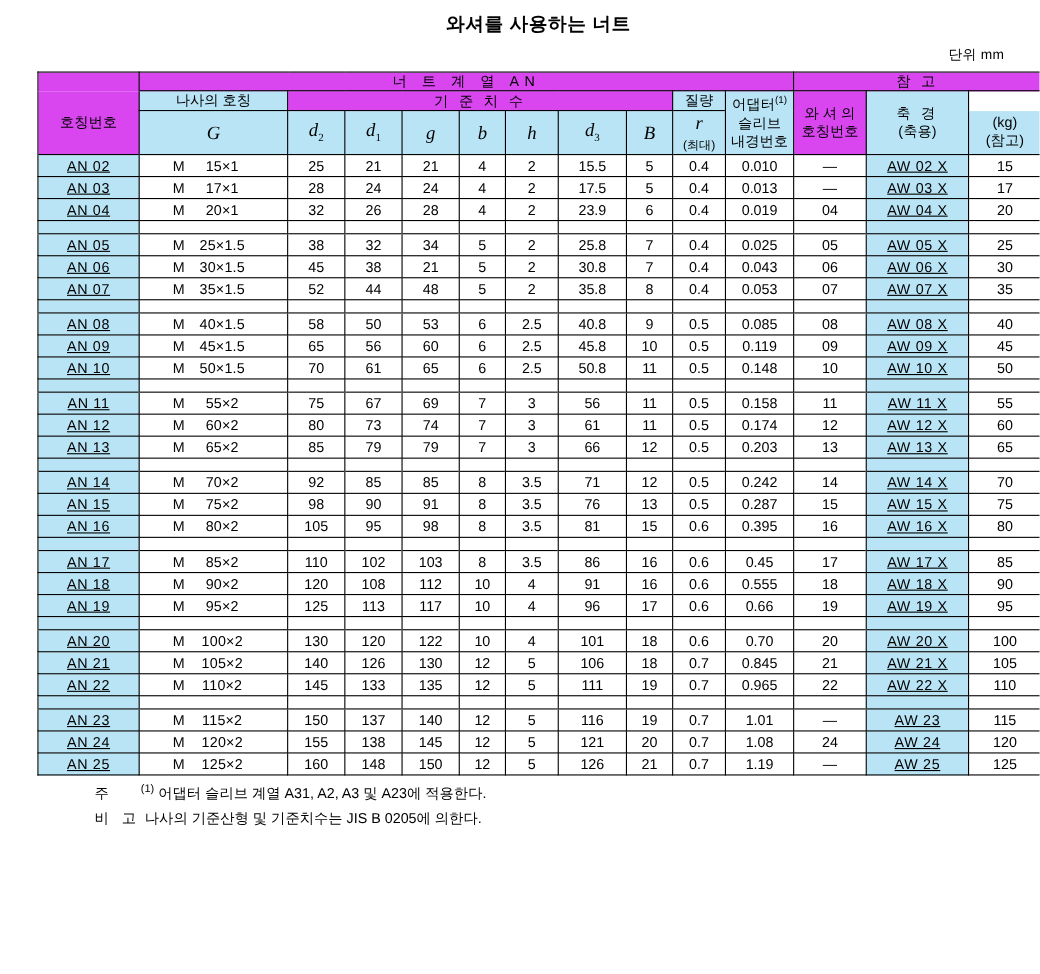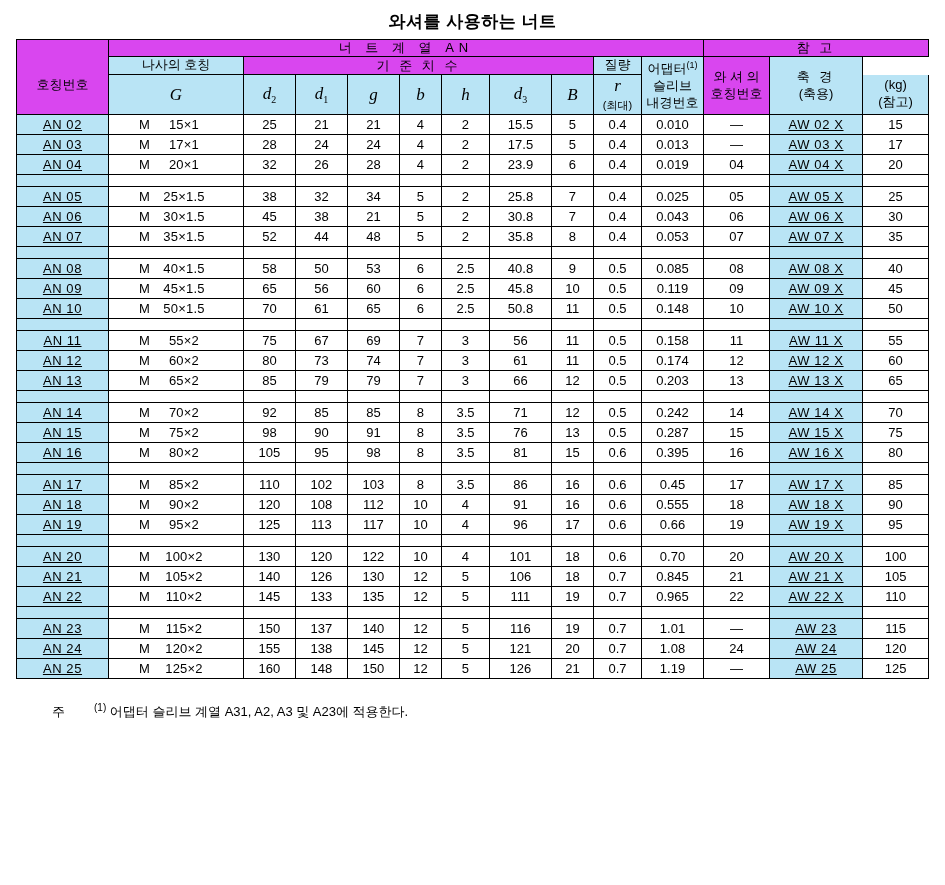--- a/index.html
+++ b/index.html
@@ -13,20 +13,21 @@
     font-family: "Liberation Sans", sans-serif;
     color: #000000;
     position: relative;
     overflow: hidden;
   }
   .page {
     width: 945px;
     height: 885px;
     position: relative;
     box-sizing: border-box;
+    padding-left: 34px;
   }
   .title {
     text-align: center;
     font-size: 17px;
     font-weight: bold;
     padding-top: 10px;
     letter-spacing: 0.5px;
   }
   .unit-line {
     text-align: right;
@@ -112,21 +113,21 @@
     min-width: 58px;
     text-align: center;
   }
   tr.gap td {
     height: 11px;
     line-height: 11px;
     border-top: none;
     border-bottom: none;
   }
   .notes {
-    margin: 20px 0 0 52px;
+    margin: 4px 0 0 52px;
     font-size: 13px;
     line-height: 1.75;
   }
   .notes .lbl {
     display: inline-block;
     width: 42px;
     letter-spacing: 4px;
   }
   .notes .num {
     font-size: 10px;
@@ -135,20 +136,24 @@
   .nb { border-bottom: none !important; }
   .nt { border-top: none !important; }
 </style>
 </head>
 <body>
 
 <div class="page">
 
   <div class="title">와셔를 사용하는 너트</div>
 
+  <div class="unit-line">
+    <span>단위</span>
+    <span>mm</span>
+  </div>
 
   <table class="main">
     <colgroup>
       <col style="width:92px">
       <col style="width:135px">
       <col style="width:52px">
       <col style="width:52px">
       <col style="width:52px">
       <col style="width:42px">
       <col style="width:48px">
@@ -704,15 +709,19 @@
           <td class="c">125</td>
         </tr>
       </tbody>
   </table>
 
   <div class="notes">
     <div>
       <span class="lbl">주</span><span class="num">(1)</span>
       <span>어댑터 슬리브 계열 A31, A2, A3 및 A23에 적용한다.</span>
     </div>
+    <div>
+      <span class="lbl">비   고</span>
+      <span>나사의 기준산형 및 기준치수는 JIS B 0205에 의한다.</span>
+    </div>
   </div>
 
 </div>
 
 </body></html>

